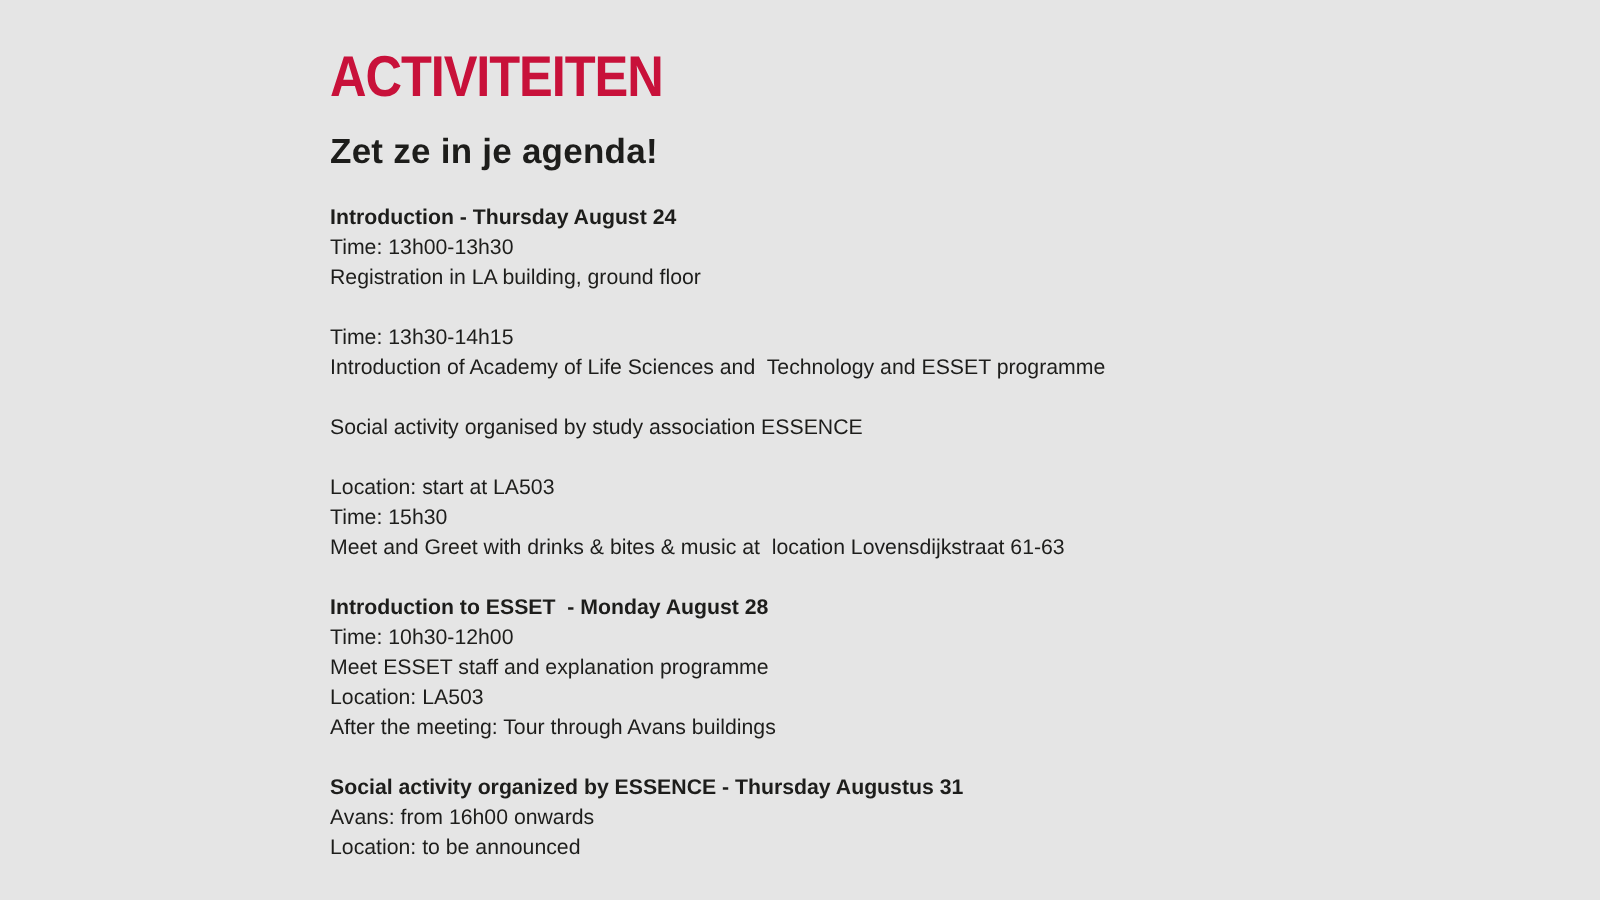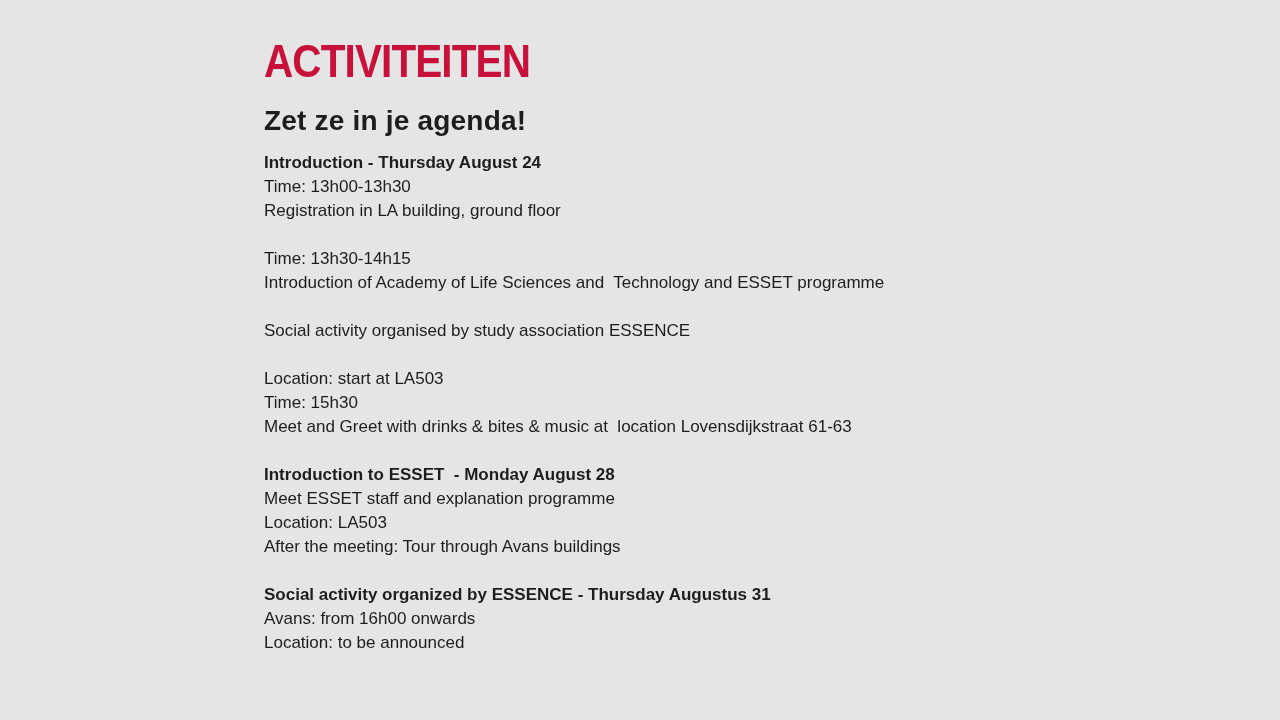--- a/index.html
+++ b/index.html
@@ -34,21 +34,21 @@
   }
   .subtitle {
     font-size: 28px;
     line-height: 34px;
     font-weight: 700;
     margin-top: 20px;
     letter-spacing: 0.2px;
     white-space: nowrap;
   }
   .body {
-    margin-top: 13px;
+    margin-top: 24px;
     font-size: 17px;
     line-height: 24px;
   }
   .line {
     white-space: pre-wrap; 
   }
   .heading {
     font-weight: 700;
   }
   .gap {
@@ -78,20 +78,21 @@
         <div class="gap"></div>
         <div class="line">Location: start at LA503</div>
         <div class="line">Time: 15h30</div>
         <div class="line">Meet and Greet with drinks &amp; bites &amp; music at  location Lovensdijkstraat 61-63</div>
       </div>
 
       <div class="gap"></div>
 
       <div>
         <div class="line heading">Introduction to ESSET  - Monday August 28</div>
+        <div class="line">Time: 10h30-12h00</div>
         <div class="line">Meet ESSET staff and explanation programme</div>
         <div class="line">Location: LA503</div>
         <div class="line">After the meeting: Tour through Avans buildings</div>
       </div>
 
       <div class="gap"></div>
 
       <div>
         <div class="line heading">Social activity organized by ESSENCE - Thursday Augustus 31</div>
         <div class="line">Avans: from 16h00 onwards</div>

